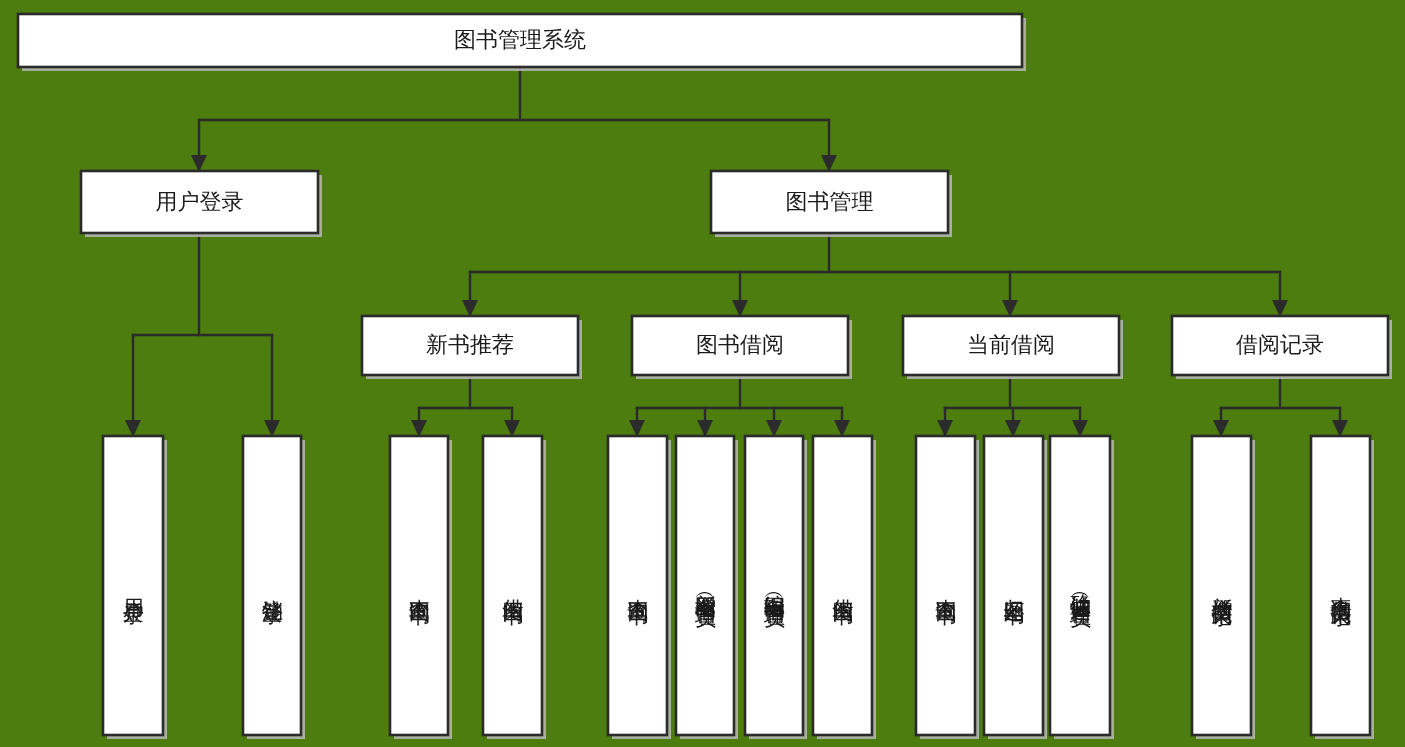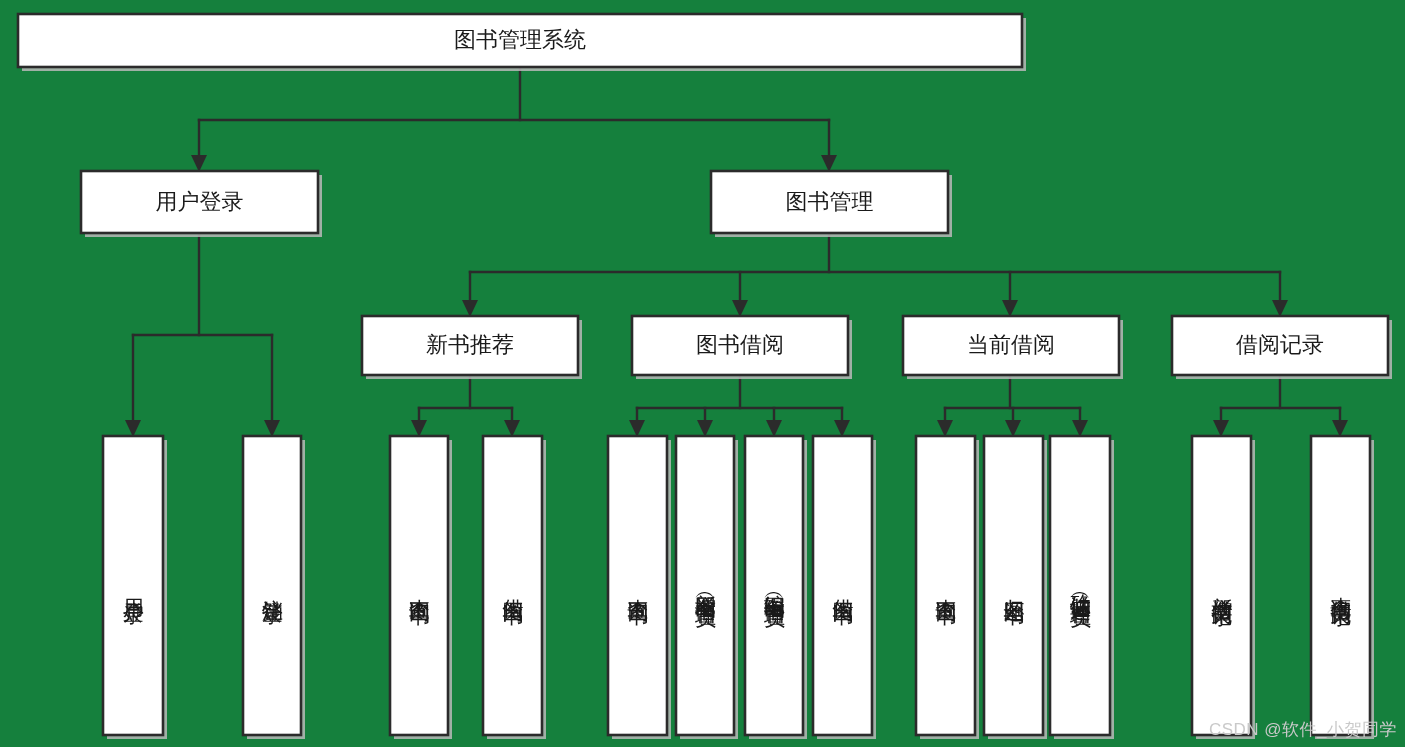--- a/index.html
+++ b/index.html
@@ -11,21 +11,21 @@
     width: 1405px;
     height: 747px;
     font-family: "Liberation Sans", "DejaVu Sans", sans-serif;
     overflow: hidden;
     position: relative;
   }
   #diagram-root {
     position: relative;
     width: 1405px;
     height: 747px;
-    background: #15803d;
+    background: #4d7c0f;
   }
   svg#tree-svg {
     position: absolute;
     left: 0;
     top: 0;
     width: 1405px;
     height: 747px;
     display: block;
   }
   .node-rect {
@@ -216,15 +216,14 @@
       <div class="leaf-label" style="left: 676px; top: 436px; width: 58px; height: 299px;">新增图书（管理员）</div>
       <div class="leaf-label" style="left: 745px; top: 436px; width: 58px; height: 299px;">编辑图书（管理员）</div>
       <div class="leaf-label" style="left: 813px; top: 436px; width: 59px; height: 299px;">借阅图书</div>
       <div class="leaf-label" style="left: 916px; top: 436px; width: 59px; height: 299px;">查询图书</div>
       <div class="leaf-label" style="left: 984px; top: 436px; width: 59px; height: 299px;">归还图书</div>
       <div class="leaf-label" style="left: 1050px; top: 436px; width: 60px; height: 299px;">确认归还（管理员）</div>
       <div class="leaf-label" style="left: 1192px; top: 436px; width: 59px; height: 299px;">新增借阅记录</div>
       <div class="leaf-label" style="left: 1311px; top: 436px; width: 59px; height: 299px;">查询借阅记录</div>
     </div>
 
-  <div class="watermark">CSDN @软件_小贺同学</div>
 
 </div>
 
 </body></html>

